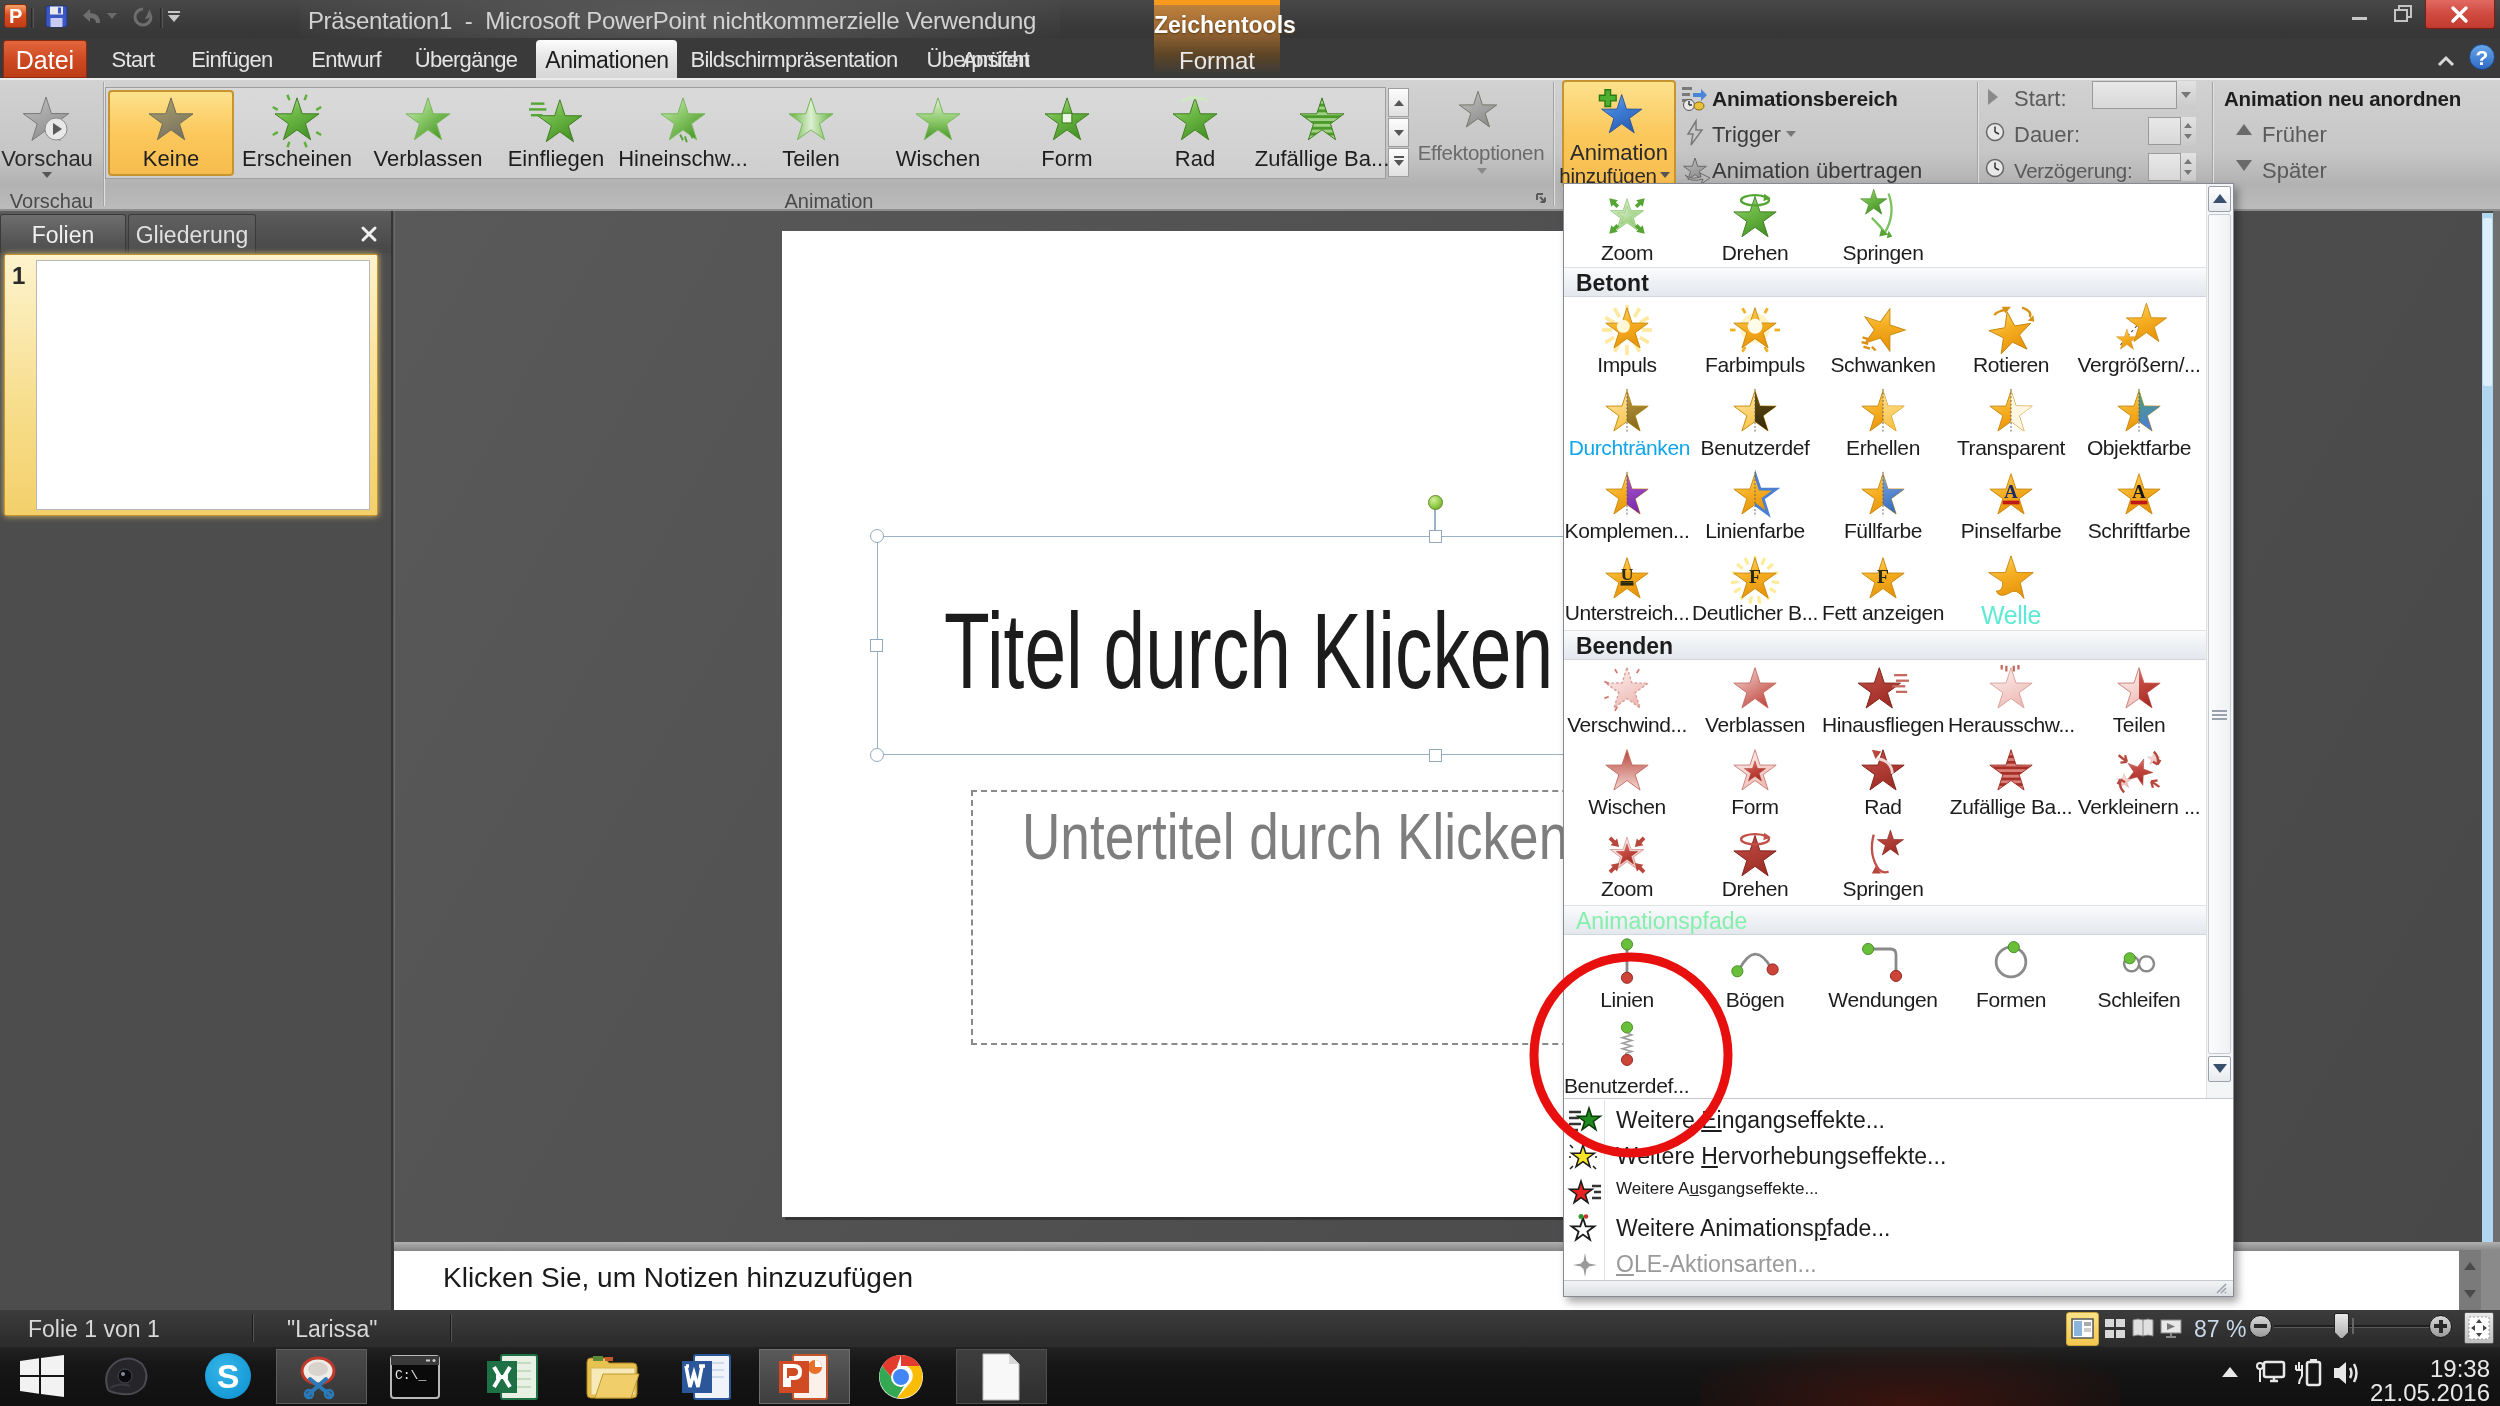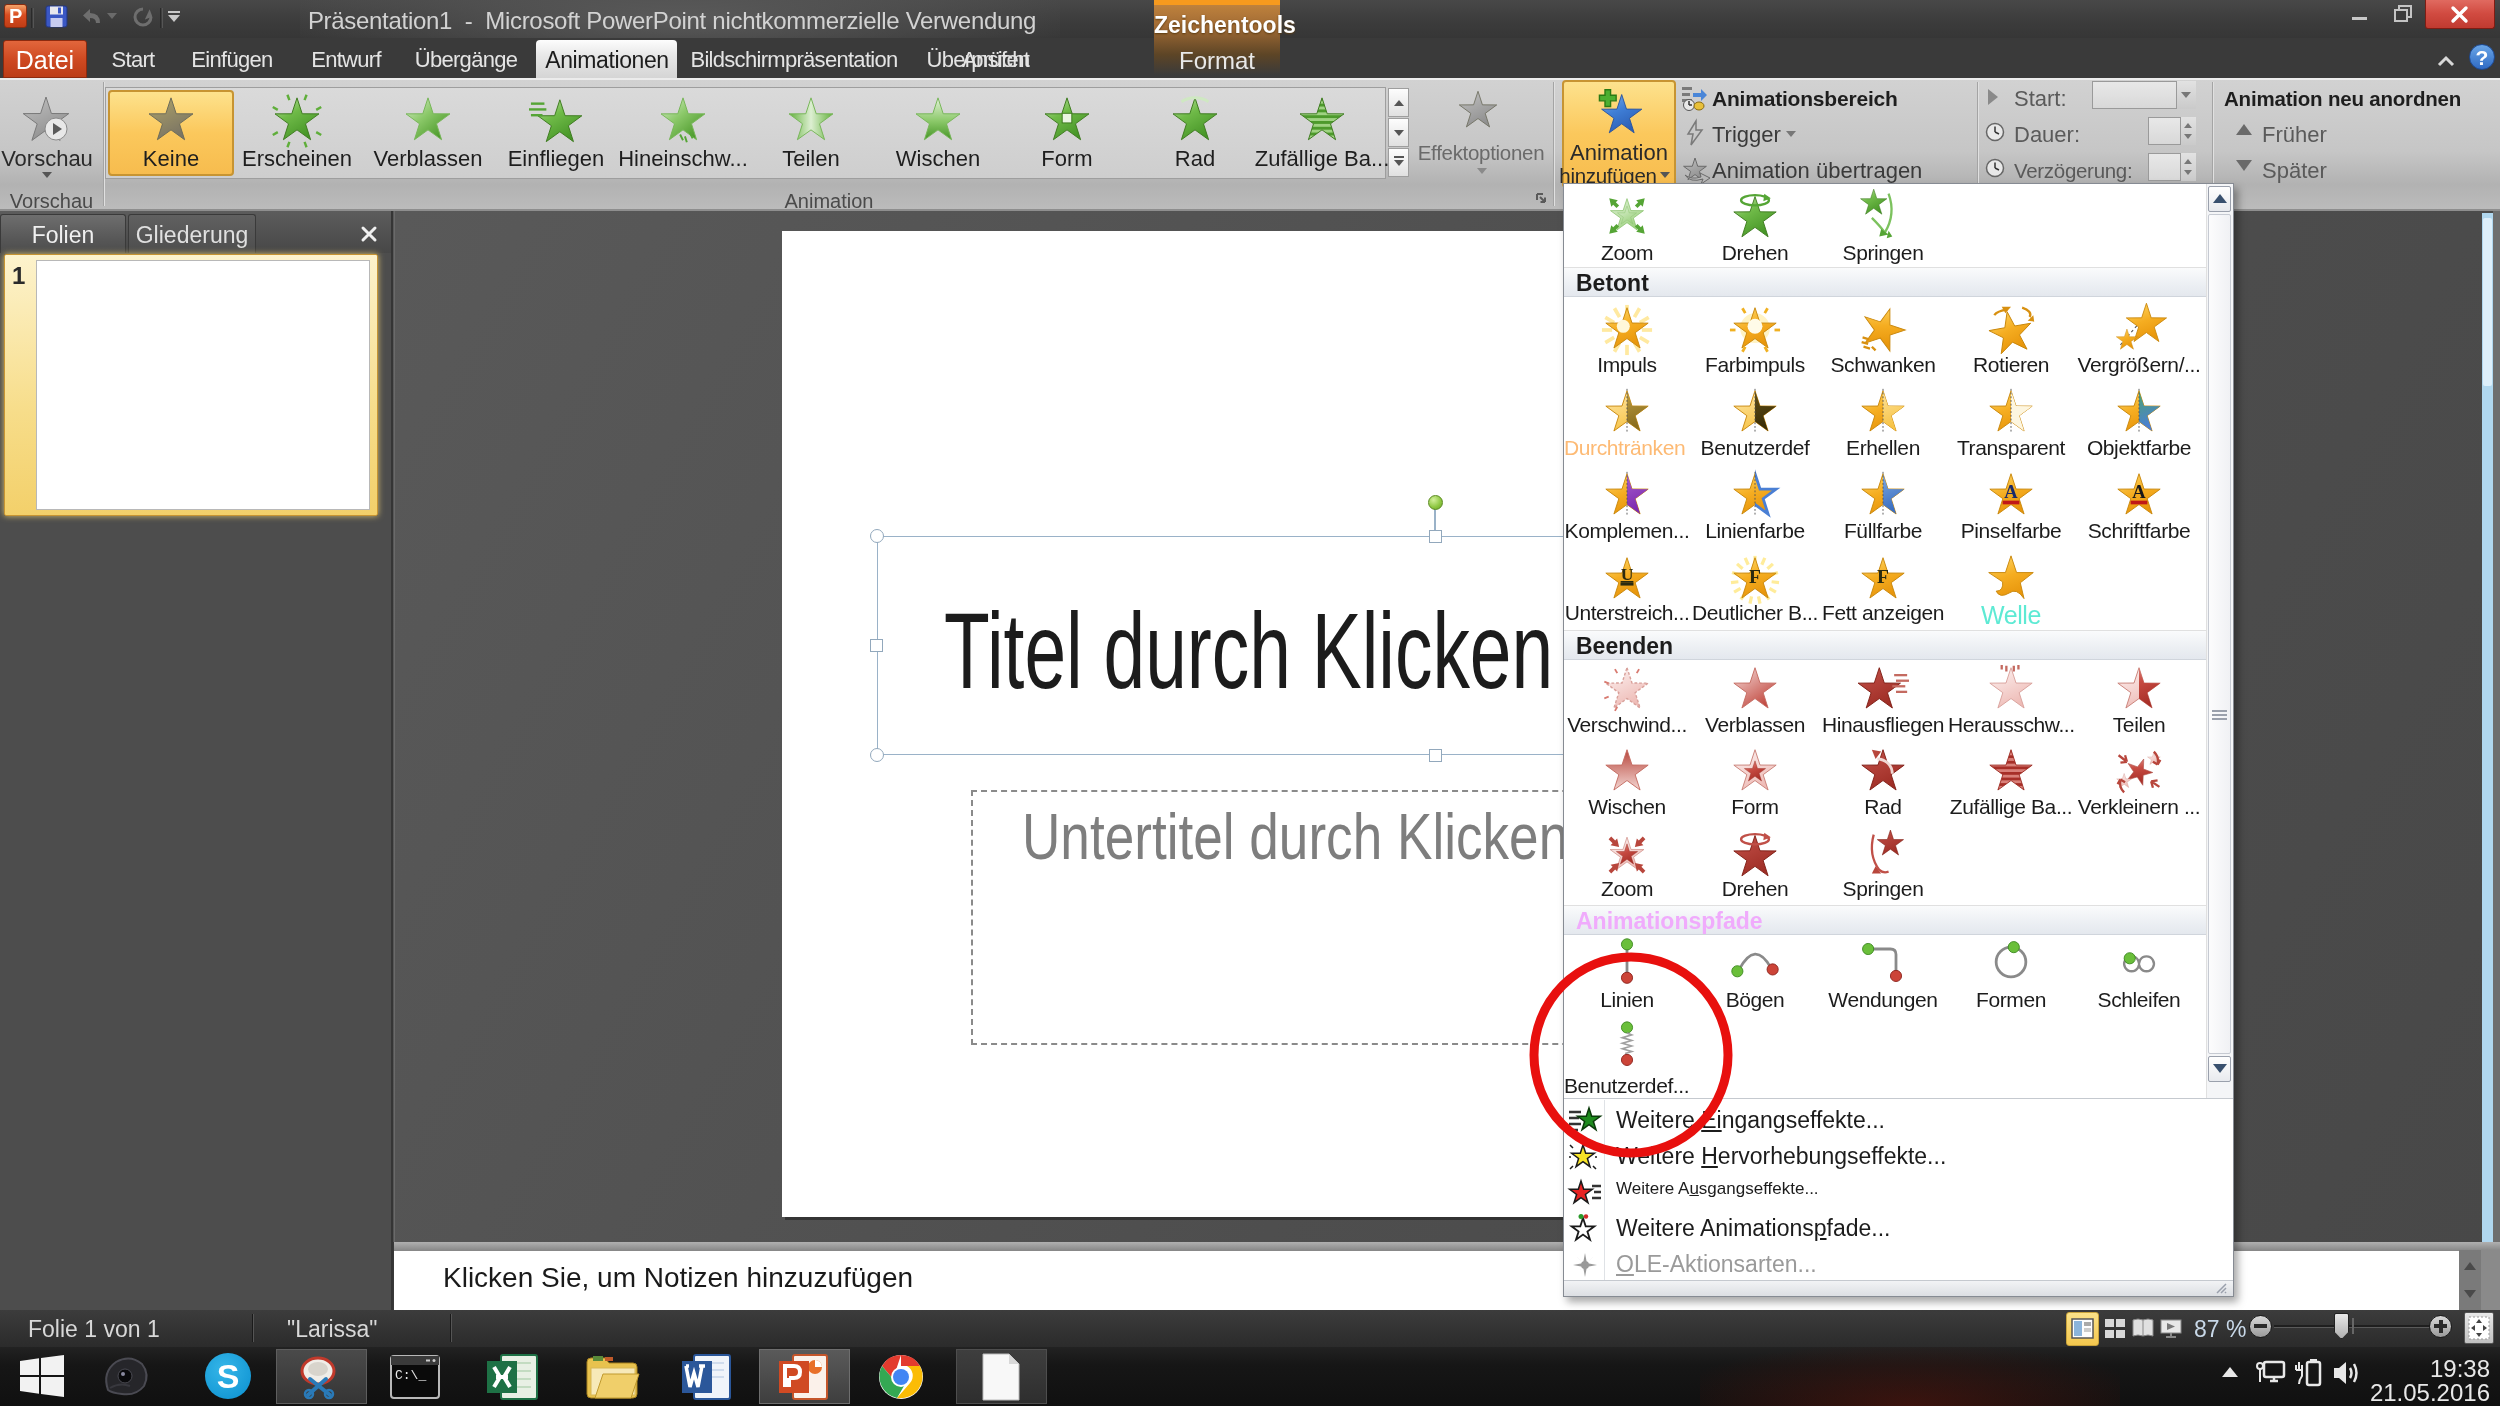--- a/index.html
+++ b/index.html
@@ -587,21 +587,21 @@
     <use href="#star" fill="url(#gGold)" stroke="#c8860a" transform="translate(-13,11) scale(0.5)"></use>
   </svg>
 <div class="abs" style="left:2076px;top:353px;width:126px;height:24px;font-size:21px;letter-spacing:-0.4px;color:#1c1c1c;text-align:center;white-space:nowrap">Vergrößern/...</div>
 <svg class="ic" style="left:1601px;top:387px" width="52" height="52" viewBox="-28 -28 56 56">
     <use href="#star" fill="url(#gGoldPale)" stroke="#c8860a" transform=""></use>
     <g clip-path="url(#clipR)">
       <use href="#star" fill="url(#gGoldDark)" transform=""></use>
     </g>
     <line x1="0" y1="-26" x2="0" y2="22" stroke="#555" stroke-width="1" stroke-dasharray="2,2"></line>
   </svg>
-<div class="abs" style="left:1564px;top:436px;width:126px;height:24px;font-size:21px;letter-spacing:-0.4px;color:#fdba74;text-align:left;white-space:nowrap">Durchtränken</div>
+<div class="abs" style="left:1564px;top:436px;width:126px;height:24px;font-size:21px;letter-spacing:-0.4px;color:#0ea5e9;text-align:right;white-space:nowrap">Durchtränken</div>
 <svg class="ic" style="left:1729px;top:387px" width="52" height="52" viewBox="-28 -28 56 56">
     <use href="#star" fill="url(#gGoldPale)" stroke="#c8860a" transform=""></use>
     <g clip-path="url(#clipR)">
       <use href="#star" fill="url(#gBrown)" transform=""></use>
     </g>
     <line x1="0" y1="-26" x2="0" y2="22" stroke="#555" stroke-width="1" stroke-dasharray="2,2"></line>
   </svg>
 <div class="abs" style="left:1692px;top:436px;width:126px;height:24px;font-size:21px;letter-spacing:-0.4px;color:#1c1c1c;text-align:center;white-space:nowrap">Benutzerdef</div>
 <svg class="ic" style="left:1857px;top:387px" width="52" height="52" viewBox="-28 -28 56 56">
     <use href="#star" fill="url(#gGold)" stroke="#c8860a" transform=""></use>
@@ -785,21 +785,21 @@
     <path d="M10,-24 L17,-19 L9,-16 Z" fill="#c05048"></path>
   </svg>
 <div class="abs" style="left:1692px;top:877px;width:126px;height:24px;font-size:21px;letter-spacing:-0.4px;color:#1c1c1c;text-align:center;white-space:nowrap">Drehen</div>
 <svg class="ic" style="left:1857px;top:829px" width="52" height="52" viewBox="-28 -28 56 56">
     <use href="#star" fill="url(#gRedSolid)" stroke="#7e1d14" transform="translate(8,-12) scale(0.62)"></use>
     <path d="M-10,-22 Q-16,0 -4,16 M-4,16 Q0,20 6,18" fill="none" stroke="#c05048" stroke-width="2.5"></path>
     <path d="M-8,12 L-2,20 L-12,20 Z" fill="#b8463c"></path>
   </svg>
 <div class="abs" style="left:1820px;top:877px;width:126px;height:24px;font-size:21px;letter-spacing:-0.4px;color:#1c1c1c;text-align:center;white-space:nowrap">Springen</div>
 <div class="abs" style="left:1564px;top:905px;width:669px;height:30px;background:linear-gradient(#fafbfc,#eceff3 60%,#e4e8ee);border-top:1px solid #e0e0e0;border-bottom:1px solid #d0d5dc"></div>
-<div class="abs" style="left:1576px;top:908px;width:300px;height:24px;font-size:23px;font-weight:bold;color:#f0abfc">Animationspfade</div>
+<div class="abs" style="left:1576px;top:908px;width:300px;height:24px;font-size:23px;font-weight:normal;color:#86efac">Animationspfade</div>
 <svg class="ic" style="left:1601px;top:936px" width="52" height="52" viewBox="-28 -28 56 56">
     <line x1="0" y1="-16" x2="0" y2="14" stroke="#8a8a8a" stroke-width="3"></line>
     <circle cx="0" cy="-19" r="6" fill="#6abf3a" stroke="#3f8a22"></circle>
     <circle cx="0" cy="17" r="6" fill="#cc4438" stroke="#8e241d"></circle>
   </svg>
 <div class="abs" style="left:1564px;top:988px;width:126px;height:24px;font-size:21px;letter-spacing:-0.4px;color:#1c1c1c;text-align:center;white-space:nowrap">Linien</div>
 <svg class="ic" style="left:1729px;top:936px" width="52" height="52" viewBox="-28 -28 56 56">
     <path d="M-17,8 Q0,-24 17,6" fill="none" stroke="#8a8a8a" stroke-width="3"></path>
     <circle cx="-19" cy="10" r="6" fill="#6abf3a" stroke="#3f8a22"></circle>
     <circle cx="19" cy="8" r="6" fill="#cc4438" stroke="#8e241d"></circle>

